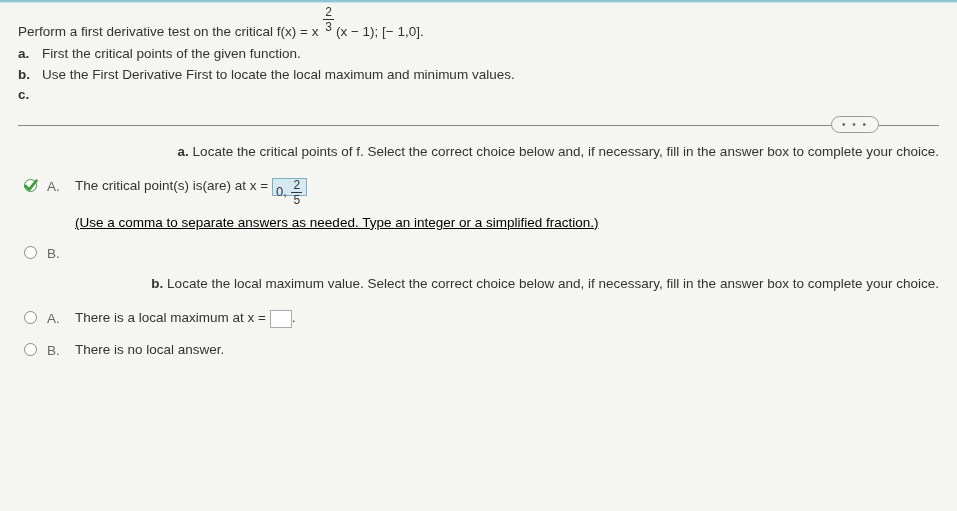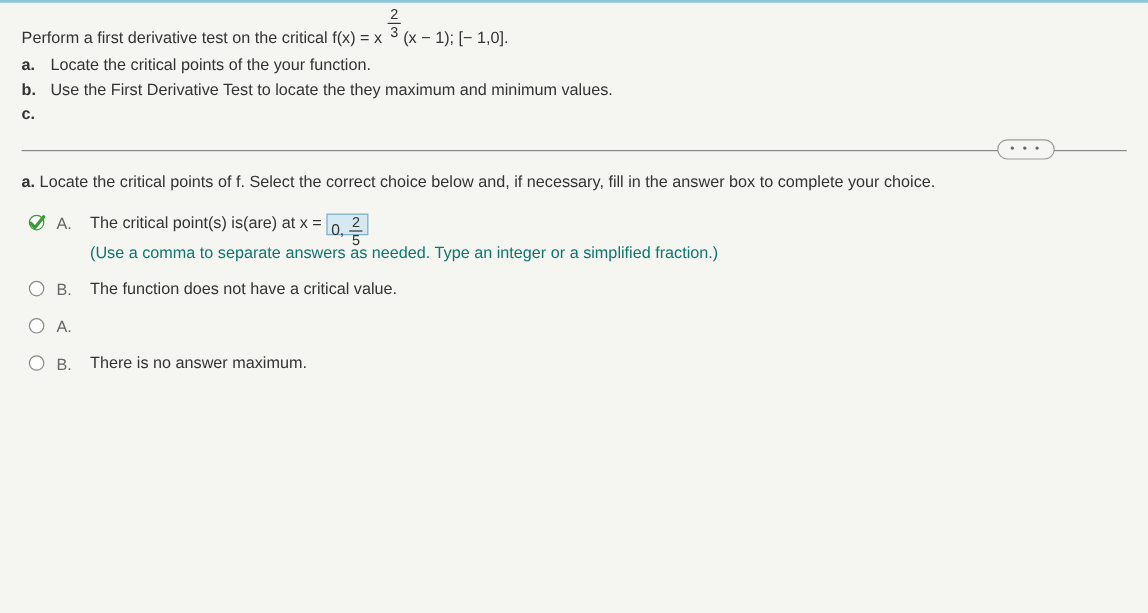--- a/index.html
+++ b/index.html
@@ -50,21 +50,21 @@
       top: -9px;
       background: #f5f5f2;
       border: 1px solid #999;
       border-radius: 9px;
       padding: 0 10px;
       font-size: 10px;
       letter-spacing: 2px;
       color: #666;
       cursor: pointer;
     }
-    .part-prompt { font-weight: normal; margin: 8px 0 14px; }
+    .part-prompt { font-weight: normal; margin: 8px 0 14px; text-align: right; }
     .part-prompt .bold { font-weight: bold; }
     .option {
       display: flex;
       align-items: flex-start;
       gap: 10px;
       margin: 8px 0 10px 6px;
     }
     .radio {
       width: 13px; height: 13px;
       border: 1.5px solid #888;
@@ -101,43 +101,43 @@
       height: 18px;
       vertical-align: middle;
       padding: 0 3px;
       font-size: 13px;
     }
     .answer-box.filled {
       background: #d6e8f0;
       border-color: #7ab0c8;
       text-align: center;
     }
-    .hint { color: #0f766e; margin-top: 4px; }
+    .hint { color: #000000; margin-top: 16px; text-decoration: underline; }
     .section-b { margin-top: 6px; }
   </style>
 </head>
 <body>
 
 <div class="top-bar"></div>
 
 <div class="question-stem">
   <div>
     <span>Perform a first derivative test on the critical f(x) = x</span><span class="exp-base">&nbsp;<span class="exp-sup fraction">
           <span class="num">2</span>
           <span class="den">3</span>
         </span></span><span style="display:inline-block;width:10px"></span><span> (x − 1); [− 1,0].</span>
   </div>
   <div class="sub-list">
     <div class="item">
       <span class="lbl">a.</span>
-      <span>Locate the critical points of the your function.</span>
+      <span>First the critical points of the given function.</span>
     </div>
     <div class="item">
       <span class="lbl">b.</span>
-      <span>Use the First Derivative Test to locate the they maximum and minimum values.</span>
+      <span>Use the First Derivative First to locate the local maximum and minimum values.</span>
     </div>
     <div class="item">
       <span class="lbl">c.</span>
     </div>
   </div>
 </div>
 
 <div class="hr-wrap">
   <hr class="hr-line">
   <div class="hr-ellipsis">• • •</div>
@@ -164,34 +164,38 @@
           </span>
       </span>
     </div>
     <div class="hint">(Use a comma to separate answers as needed. Type an integer or a simplified fraction.)</div>
   </div>
 </div>
 
 <div class="option">
   <div class="radio"></div>
   <div class="opt-letter">B.</div>
-  <div class="opt-body">
-    <span>The function does not have a critical value.</span>
-  </div>
 </div>
 
 <div class="section-b">
+  <div class="part-prompt">
+    <span class="bold">b.</span><span> Locate the local maximum value. Select the correct choice below and, if necessary, fill in the answer box to complete your choice.</span>
+  </div>
 
   <div class="option">
     <div class="radio"></div>
     <div class="opt-letter">A.</div>
     <div class="opt-body">
+      <div>
+        <span>There is a local maximum at x = </span>
+        <span class="answer-box"></span>.
+      </div>
     </div>
   </div>
 
   <div class="option">
     <div class="radio"></div>
     <div class="opt-letter">B.</div>
     <div class="opt-body">
-      <span>There is no answer maximum.</span>
+      <span>There is no local answer.</span>
     </div>
   </div>
 </div>
 
 </body></html>

